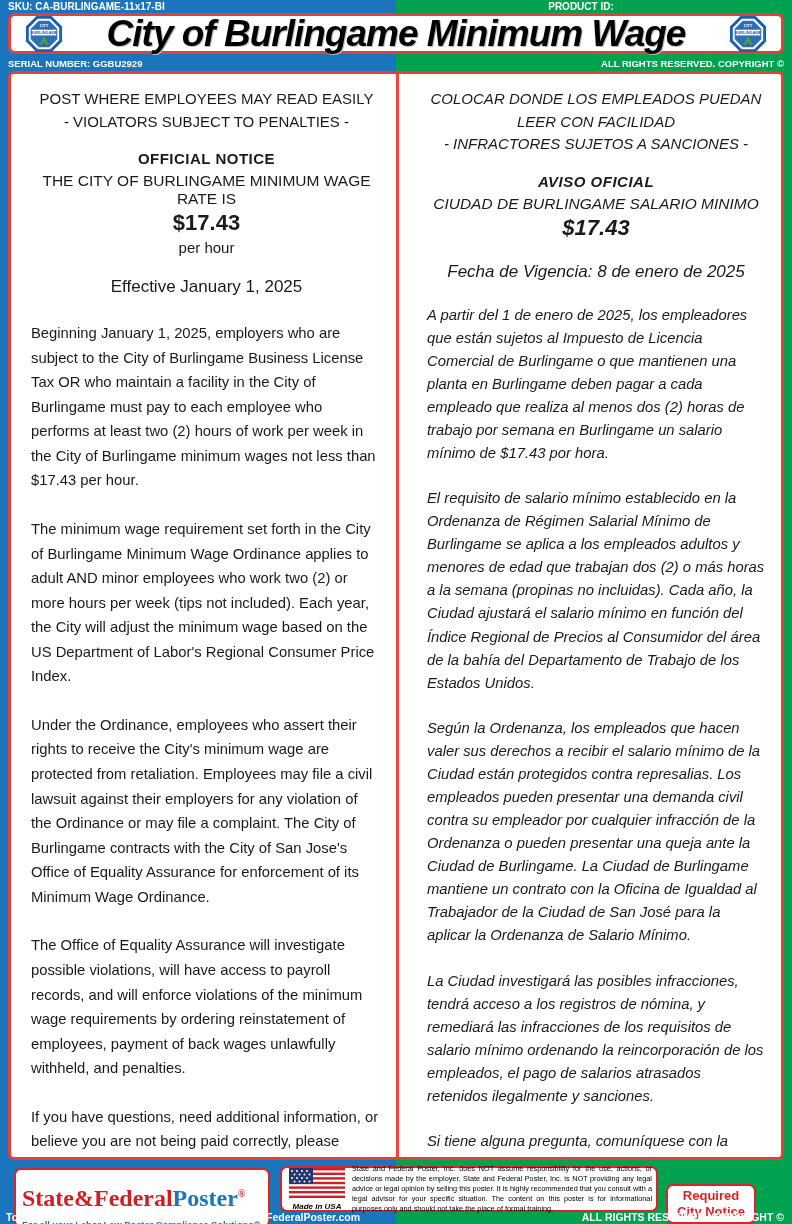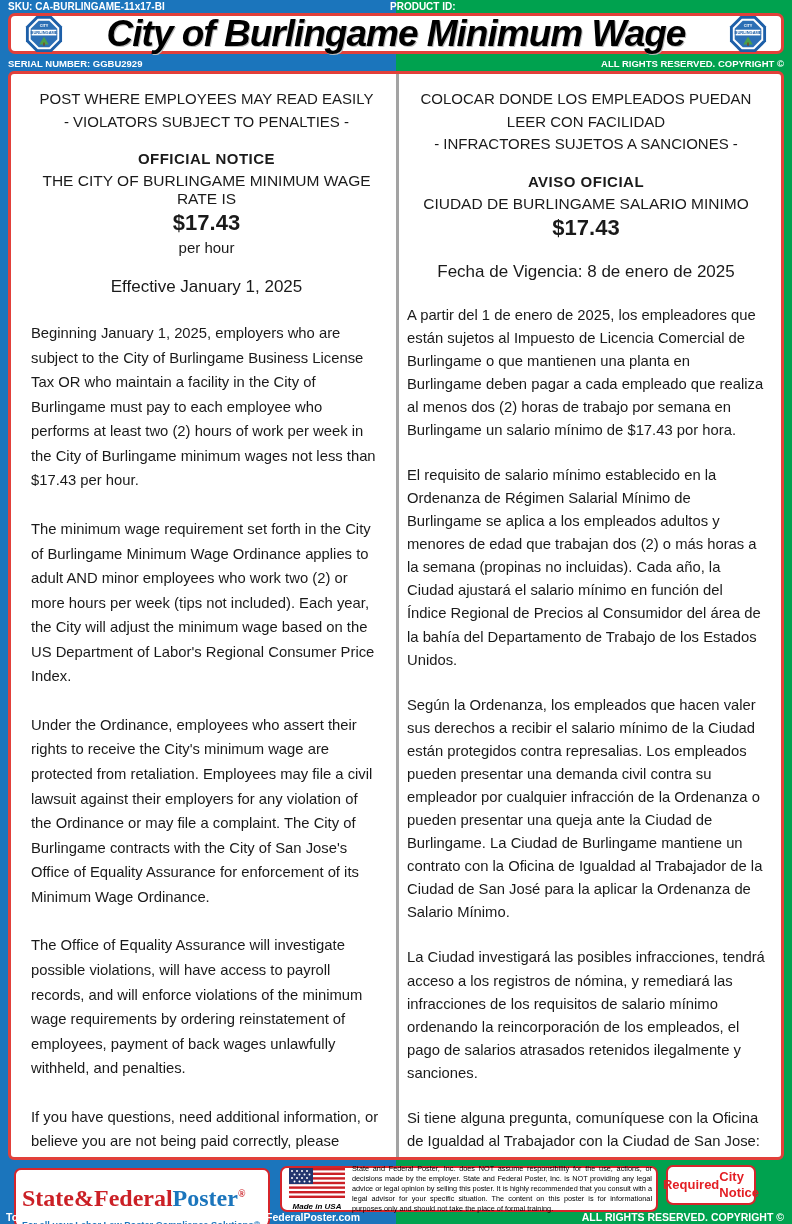--- a/index.html
+++ b/index.html
@@ -6,21 +6,21 @@
   body{font-family:"Liberation Sans", sans-serif; background:#444;}
   .page{
     position:relative; width:792px; height:1224px; margin:0 auto;
     background:linear-gradient(to right,#1B75BC 0 50%, #00A24F 50% 100%);
     overflow:hidden;
   }
   
   .topbar{position:absolute;top:0;left:0;width:100%;height:14px;display:flex;}
   .topbar .half{width:50%;color:#fff;font-size:10px;font-weight:bold;line-height:14px;}
   .topbar .sku{padding-left:8px;}
-  .topbar .pid{text-align:left;padding-right:20px;}
+  .topbar .pid{text-align:center;padding-right:20px;}
   .headerband{
     position:absolute;top:13px;left:8px;right:8px;height:41px;
     background:#fff;border:3px solid #E2403A;border-radius:7px;
     box-sizing:border-box;display:flex;align-items:center;justify-content:space-between;
     padding:0 14px;
   }
   .headerband .title{
     flex:1;text-align:center;font-size:37px;font-weight:bold;font-style:italic;
     color:#000;letter-spacing:-1px;white-space:nowrap;
     text-shadow:1px 1px 0 #bbb;
@@ -31,21 +31,21 @@
   .metabar .serial{padding-left:8px;}
   .metabar .rights{text-align:right;padding-right:8px;}
   
   .main{
     position:absolute;top:71px;left:8px;right:8px;bottom:64px;
     background:#fff;border:3px solid #E2403A;border-radius:6px;
     box-sizing:border-box;display:flex;
   }
   .col{width:50%;box-sizing:border-box;overflow:hidden;color:#1a1a1a;}
   .col.en{padding:14px 14px 0 20px;}
-  .col.es{border-left:3px solid #a3a3a3;padding:14px 16px 0 8px;}
+  .col.es{border-left:3px solid #ef4444;padding:14px 16px 0 28px;font-style:italic;}
   .centerblock{text-align:center;}
   .postline{font-size:15px;line-height:1.5;}
   .notice-title{font-size:15px;font-weight:bold;margin-top:17px;letter-spacing:.5px;}
   .rate-line{font-size:15.5px;margin-top:5px;}
   .rate{font-size:22px;font-weight:bold;margin-top:2px;}
   .perhour{font-size:15px;margin-top:3px;}
   .effective{font-size:17px;margin-top:21px;}
   .para{font-size:14.8px;line-height:1.66;margin:24px 0 0 0;}
   .col.es .para{line-height:1.56;margin-top:22px;}
   
@@ -57,21 +57,21 @@
   .logo-box{left:14px;top:8px;width:256px;height:60px;padding:12px 6px;}
   .logo-line{font-family:"Liberation Serif", serif;font-weight:bold;font-size:24px;line-height:24px;white-space:nowrap;}
   .logo-red{color:#CB2026;}
   .logo-blue{color:#1B75BC;}
   .logo-reg{font-size:10px;vertical-align:super;color:#CB2026;}
   .logo-tagline{font-size:9.3px;font-weight:bold;color:#1B75BC;white-space:nowrap;margin-top:10px;}
   .flag-box{left:280px;top:6px;width:378px;height:46px;display:flex;align-items:center;padding:2px 4px;}
   .flag-wrap{flex:0 0 62px;text-align:center;}
   .madeinusa{font-size:8px;font-weight:bold;font-style:italic;color:#000;}
   .disclaimer{flex:1;font-size:7.3px;line-height:1.35;color:#000;text-align:justify;padding-left:4px;}
-  .required-box{left:666px;top:5px;width:90px;height:40px;display:flex;
+  .required-box{left:666px;top:24px;width:90px;height:40px;display:flex;flex-direction:column;
     align-items:center;justify-content:center;}
   .required-box div{color:#E31E24;font-weight:bold;font-size:13px;line-height:1.2;}
   .reorder{position:absolute;left:6px;bottom:1px;color:#fff;font-size:10.5px;font-weight:bold;}
   .footer-rights{position:absolute;right:8px;bottom:1px;color:#fff;font-size:10.5px;font-weight:bold;}
 </style>
 </head>
 <body>
 
 <div class="page">
 

